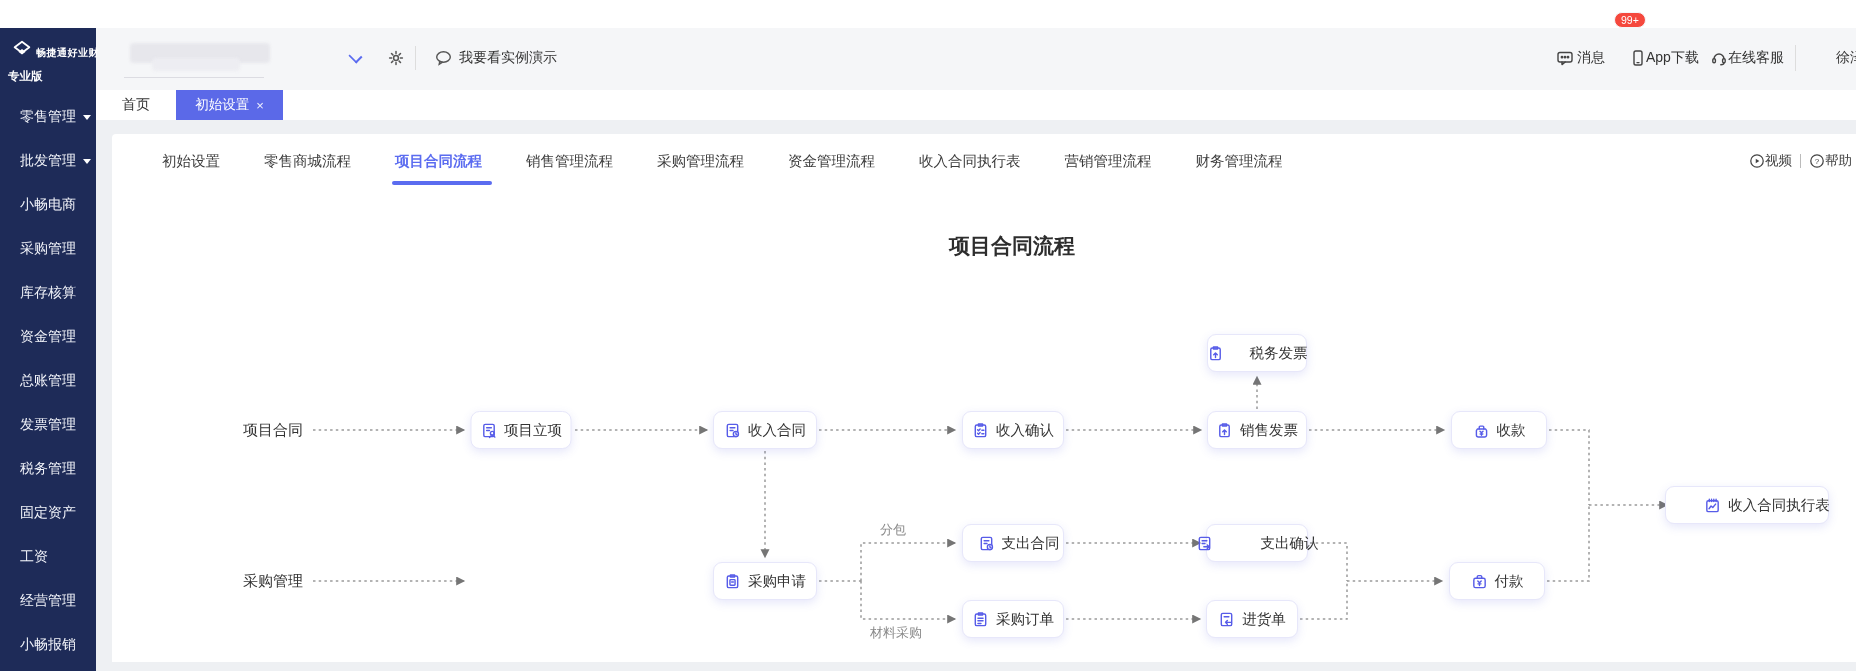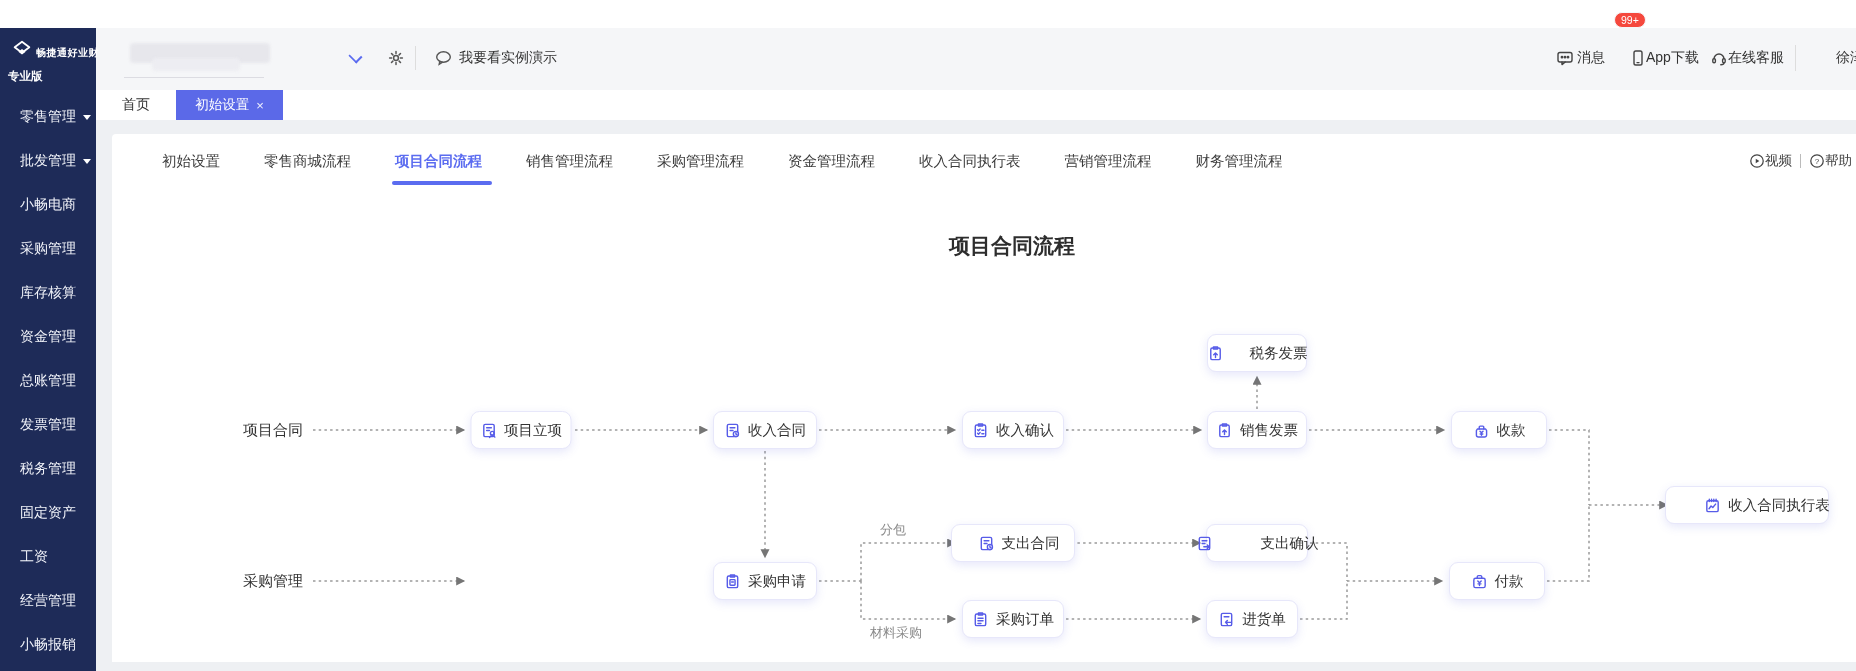--- a/index.html
+++ b/index.html
@@ -297,21 +297,21 @@
       <div class="flow-node" style="left: 1499px; top: 430px; width: 96px;">
         <span class="n-icon">
           <svg width="17" height="17" viewBox="0 0 18 18" fill="none" stroke="#575ce8" stroke-width="1.5" stroke-linecap="round" stroke-linejoin="round">
             <path d="M4.6 7.4h8.8l1 1.7v4.7a2.1 2.1 0 0 1-2.1 2.1H5.7a2.1 2.1 0 0 1-2.1-2.1V9.1z"></path>
             <path d="M6.6 7.4v-2a1 1 0 0 1 1-1h2.8a1 1 0 0 1 1 1v2"></path>
             <path d="M7.4 9.9L9 11.5l1.6-1.6M9 11.5v2.6M7.6 12.7h2.8"></path>
           </svg>
         </span>
         <span>收款</span>
       </div>
-      <div class="flow-node" style="left: 1013px; top: 543px; width: 124px; padding-left: 11px;">
+      <div class="flow-node" style="left: 1013px; top: 543px; width: 102px; padding-left: 11px;">
         <span class="n-icon">
           <svg width="17" height="17" viewBox="0 0 18 18" fill="none" stroke="#575ce8" stroke-width="1.5" stroke-linecap="round" stroke-linejoin="round">
             <rect x="3.5" y="2.5" width="11" height="13" rx="1.6"></rect>
             <path d="M6.5 6h5M6.5 9h3"></path>
             <circle cx="12.6" cy="12.6" r="2.7" fill="#fff"></circle>
             <path d="M12.6 11.3v1.5l1.1.6"></path>
           </svg>
         </span>
         <span>支出合同</span>
       </div>

